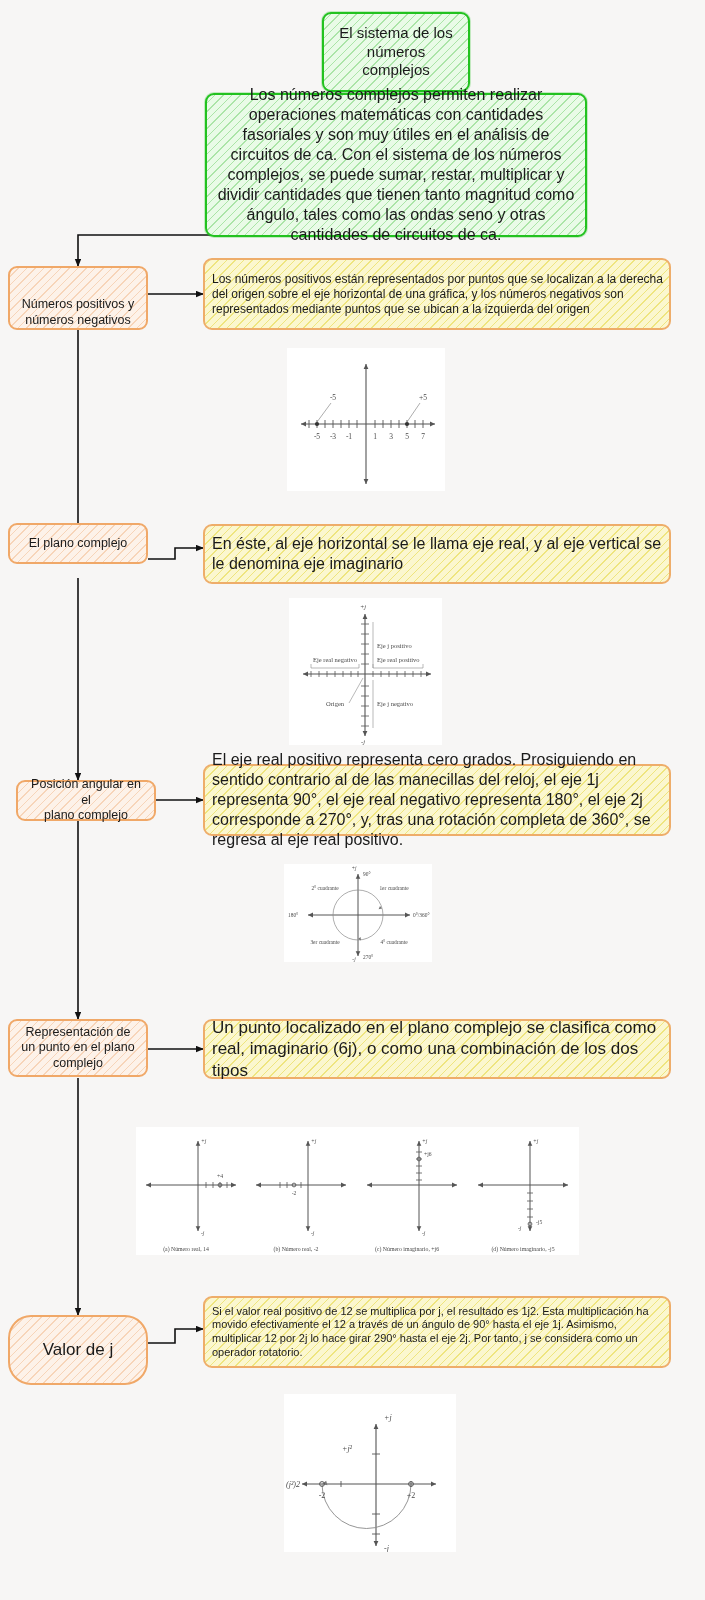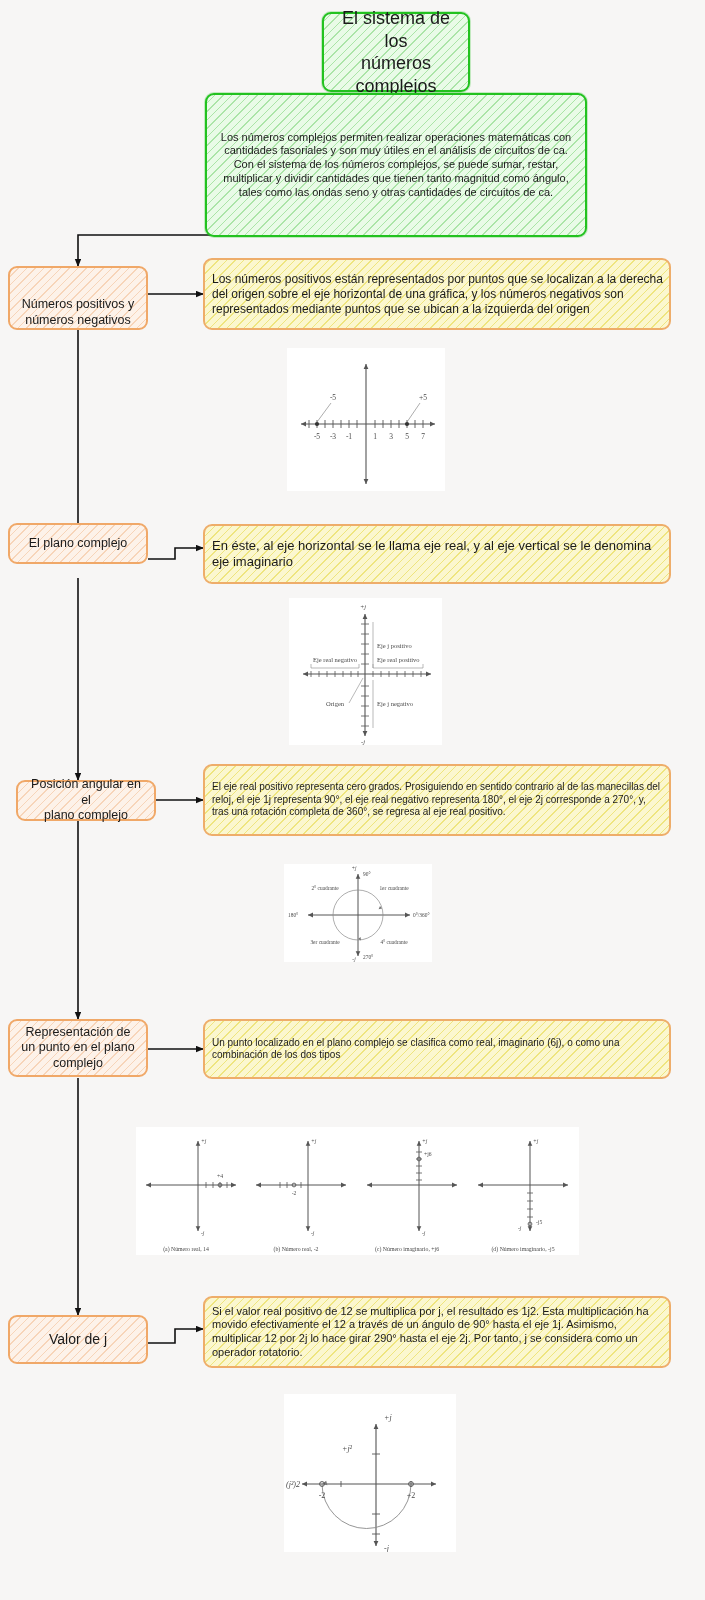--- a/index.html
+++ b/index.html
@@ -109,66 +109,66 @@
     <path d="M78,1078 L78,1315"></path>
 
     <path d="M148,294 L203,294"></path>
     <path d="M148,559 L175,559 L175,548 L203,548"></path>
     <path d="M148,800 L203,800"></path>
     <path d="M148,1049 L203,1049"></path>
     <path d="M148,1343 L175,1343 L175,1329 L203,1329"></path>
   </g>
 </svg>
 
-<div class="node green" style="left:322px; top:12px; width:148px; height:80px; font-size:18px;justify-content:flex-end;">
+<div class="node green" style="left:322px; top:12px; width:148px; height:80px; font-size:15px;justify-content:flex-end;">
   <span class="txt" style="white-space:pre-line;">El sistema de los
 números complejos</span>
 </div>
 
-<div class="node green" style="left:205px; top:93px; width:382px; height:144px; font-size:11px;">
+<div class="node green" style="left:205px; top:93px; width:382px; height:144px; font-size:16px;">
   <span class="txt">Los números complejos permiten realizar operaciones matemáticas con cantidades fasoriales y son muy útiles en el análisis de circuitos de ca. Con el sistema de los números complejos, se puede sumar, restar, multiplicar y dividir cantidades que tienen tanto magnitud como ángulo, tales como las ondas seno y otras cantidades de circuitos de ca.</span>
 </div>
 
 <div class="node orange" style="left:8px; top:266px; width:140px; height:64px; font-size:12.5px;">
   <span class="txt" style="white-space:pre-line;margin-top:30px;">Números positivos y
 números negativos</span>
 </div>
 
 <div class="node yellow" style="left:203px; top:258px; width:468px; height:72px; font-size:12px;">
   <span class="txt">Los números positivos están representados por puntos que se localizan a la derecha del origen sobre el eje horizontal de una gráfica, y los números negativos son representados mediante puntos que se ubican a la izquierda del origen</span>
 </div>
 
 <div class="node orange" style="left:8px; top:523px; width:140px; height:41px; font-size:12.5px;">
   <span class="txt">El plano complejo</span>
 </div>
 
-<div class="node yellow" style="left:203px; top:524px; width:468px; height:60px; font-size:13px;">
+<div class="node yellow" style="left:203px; top:524px; width:468px; height:60px; font-size:16px;">
   <span class="txt">En éste, al eje horizontal se le llama eje real, y al eje vertical se le denomina eje imaginario</span>
 </div>
 
 <div class="node orange" style="left:16px; top:780px; width:140px; height:41px; font-size:12.5px;">
   <span class="txt" style="white-space:pre-line;">Posición angular en el
 plano complejo</span>
 </div>
 
-<div class="node yellow" style="left:203px; top:764px; width:468px; height:72px; font-size:10px;">
+<div class="node yellow" style="left:203px; top:764px; width:468px; height:72px; font-size:16px;">
   <span class="txt">El eje real positivo representa cero grados. Prosiguiendo en sentido contrario al de las manecillas del reloj, el eje 1j representa 90°, el eje real negativo representa 180°, el eje 2j corresponde a 270°, y, tras una rotación completa de 360°, se regresa al eje real positivo.</span>
 </div>
 
 <div class="node orange" style="left:8px; top:1019px; width:140px; height:58px; font-size:12.5px;">
   <span class="txt" style="white-space:pre-line;">Representación de
 un punto en el plano
 complejo</span>
 </div>
 
-<div class="node yellow" style="left:203px; top:1019px; width:468px; height:60px; font-size:10px;">
+<div class="node yellow" style="left:203px; top:1019px; width:468px; height:60px; font-size:17px;">
   <span class="txt">Un punto localizado en el plano complejo se clasifica como real, imaginario (6j), o como una combinación de los dos tipos</span>
 </div>
 
-<div class="node orange" style="left:8px; top:1315px; width:140px; height:49px; font-size:14px;">
+<div class="node orange" style="left:8px; top:1315px; width:140px; height:70px; font-size:17px;border-radius:23px;">
   <span class="txt">Valor de j</span>
 </div>
 
 <div class="node yellow" style="left:203px; top:1296px; width:468px; height:72px; font-size:11px;">
   <span class="txt">Si el valor real positivo de 12 se multiplica por j, el resultado es 1j2. Esta multiplicación ha movido efectivamente el 12 a través de un ángulo de 90° hasta el eje 1j. Asimismo, multiplicar 12 por 2j lo hace girar 290° hasta el eje 2j. Por tanto, j se considera como un operador rotatorio.</span>
 </div>
 
 <div class="figure" style="left:287px; top:348px; width:158px; height:143px;">
   <svg viewBox="0 0 158 143" width="158" height="143">
     <g class="fig-line" stroke-width="1.1">

